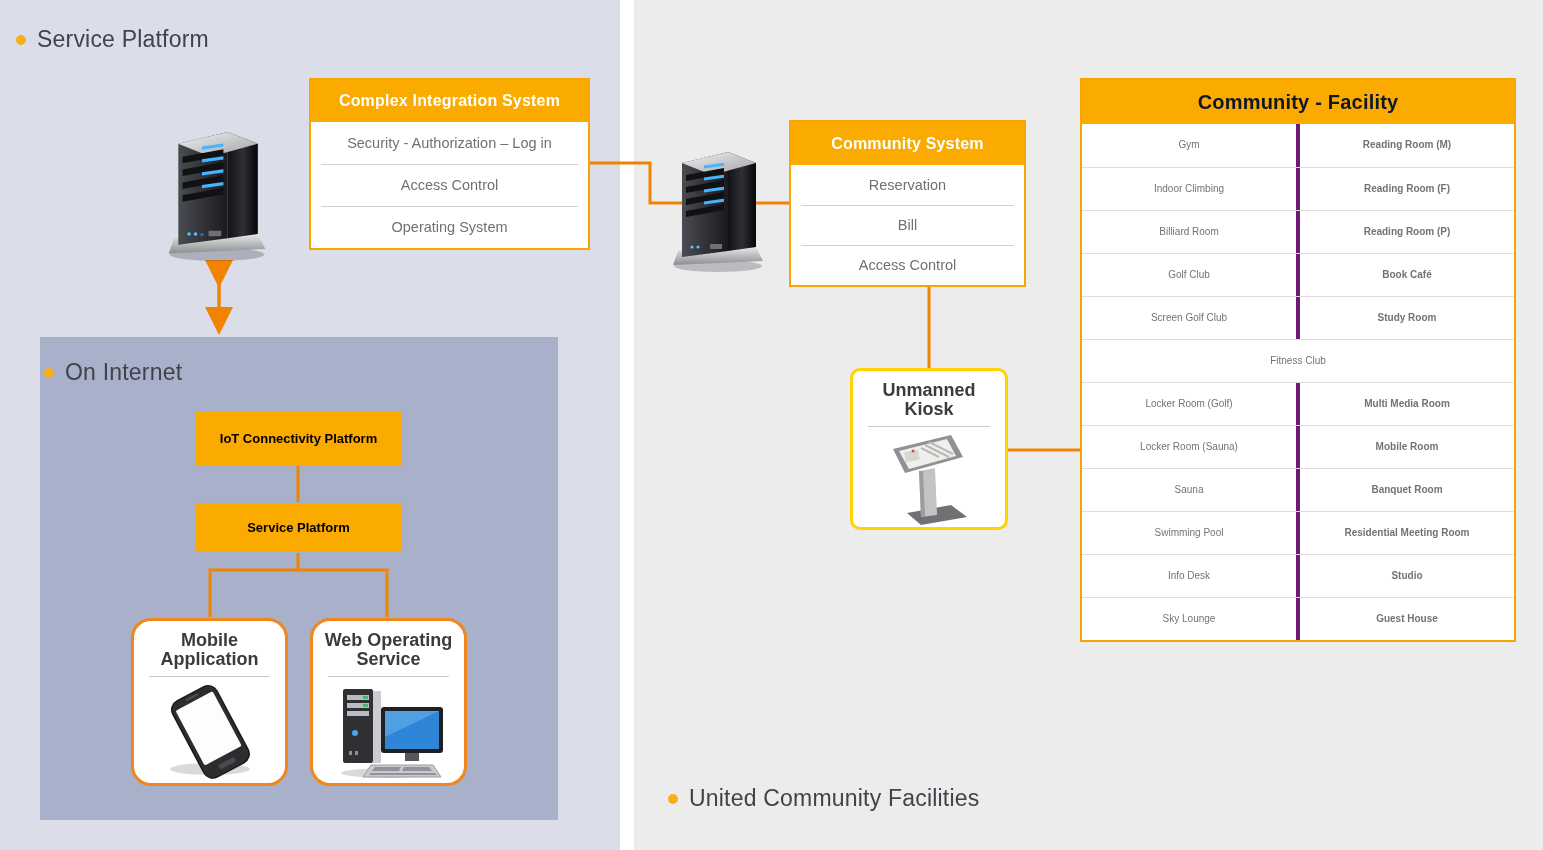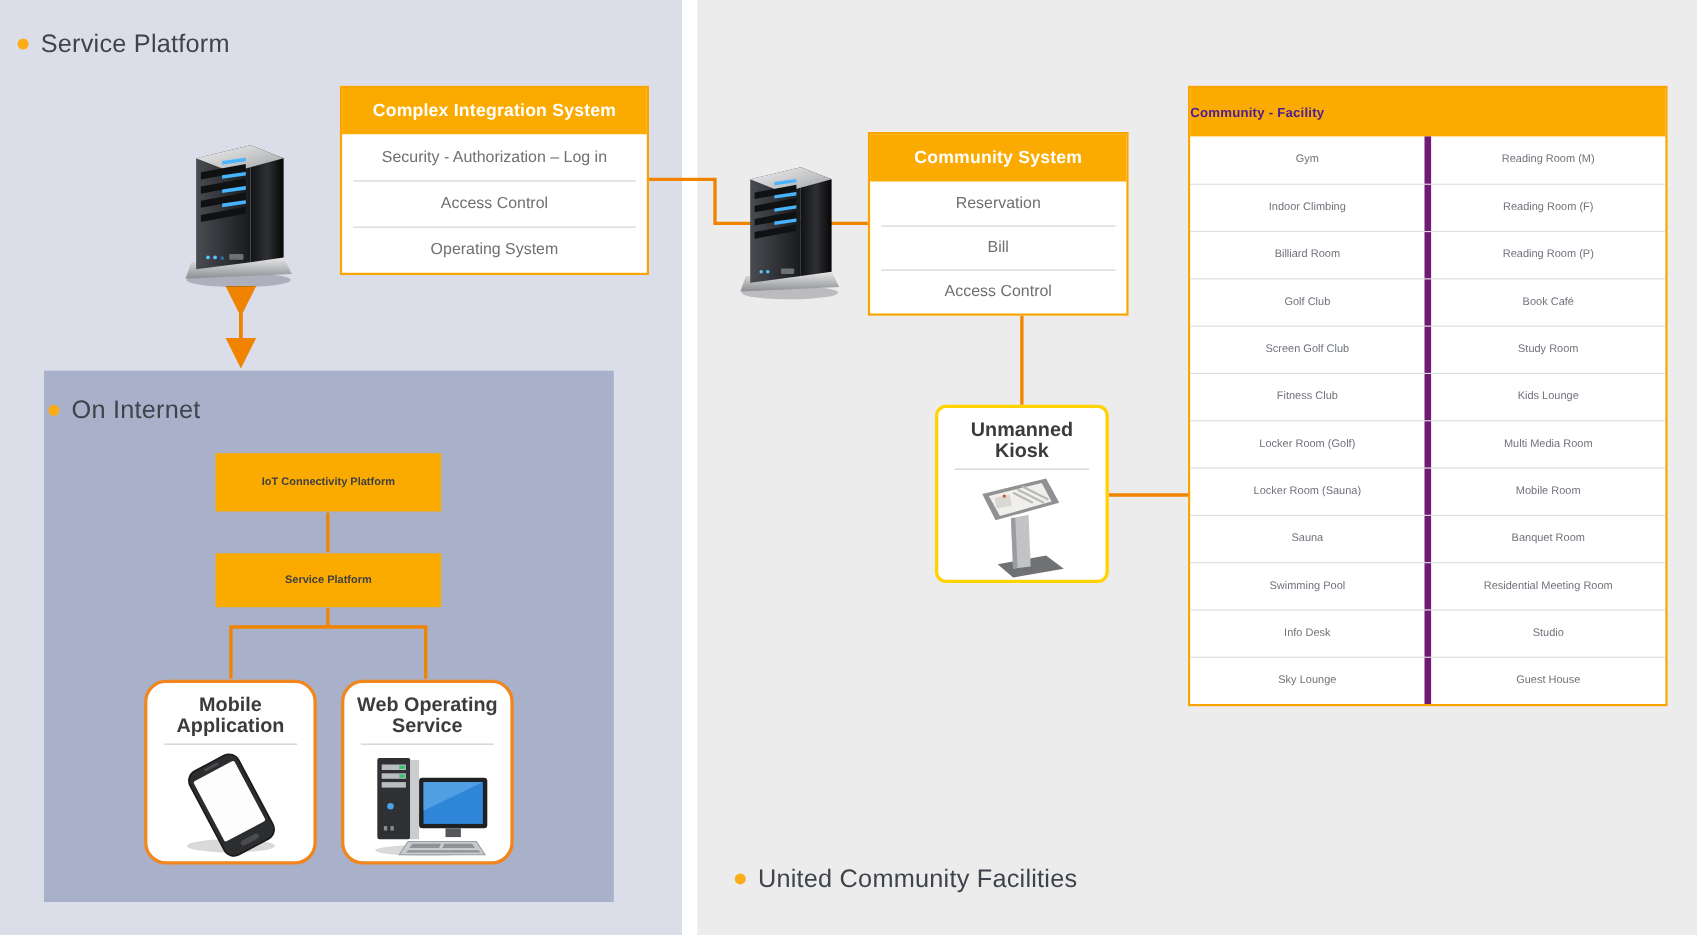--- a/index.html
+++ b/index.html
@@ -24,48 +24,48 @@
 
   .complex-box { left:309px; top:78px; width:281px; }
   .complex-box .sys-hdr { height:42px; line-height:42px; }
   .complex-box .sys-row { height:42px; line-height:42px; }
 
   .community-box { left:789px; top:120px; width:237px; }
   .community-box .sys-hdr { height:43px; line-height:43px; }
   .community-box .sys-row { height:40px; line-height:40px; }
 
   
-  .orange-box { position:absolute; background:#FBAB00; color:#404040; font-weight:700;
-                font-size:10px; display:flex; align-items:center; justify-content:center;
+  .orange-box { position:absolute; background:#FBAB00; color:#000000; font-weight:700;
+                font-size:13px; display:flex; align-items:center; justify-content:center;
                 text-align:center; line-height:19px; padding:0 12px; }
   .iot-box     { left:196px; top:412px; width:205px; height:53px; }
   .svc-box     { left:196px; top:503px; width:205px; height:49px; }
 
   
   .device-box { position:absolute; width:157px; height:168px; background:#fff;
                 border:3px solid #F0861D; border-radius:20px; }
   .kiosk-box  { position:absolute; left:850px; top:368px; width:158px; height:162px;
                 background:#fff; border:3px solid #FFD200; border-radius:10px; }
   .card-title { margin-top:10px; text-align:center; font-weight:700; font-size:18px;
                 color:#3B3B3B; line-height:19px; padding:0 10px; }
   .card-div   { height:1px; background:#C9C9C9; margin:7px 15px 4px; }
   .card-icon  { display:flex; justify-content:center; align-items:center; }
 
   .mobile-box { left:131px; top:618px; }
   .web-box    { left:310px; top:618px; }
 
   
   .facility { position:absolute; left:1080px; top:78px; width:436px; background:#fff;
               border:2px solid #F9A402; }
-  .facility-hdr { height:44px; line-height:44px; background:#FBAB00; color:#4c1d95;
-              font-weight:700; font-size:12px; letter-spacing:.2px; }
+  .facility-hdr { height:44px; line-height:44px; background:#FBAB00; color:#0f172a;
+              font-weight:700; font-size:20px; text-align:center; letter-spacing:.2px; }
   .f-row { display:flex; height:43px; }
   .f-row + .f-row { border-top:1px solid #DDDDDD; }
   .f-cell { flex:1; text-align:center; line-height:42px; font-size:10px; color:#6F737A; }
-  .f-cell + .f-cell { border-left:6px solid #701a75; }
+  .f-cell + .f-cell { border-left:4px solid #701a75;font-weight:bold; }
 
   .overlay { position:absolute; left:0; top:0; pointer-events:none; }
   .icon-abs { position:absolute; }
 </style>
 </head>
 <body>
 
 <div class="canvas">
 
   <div class="left-panel">
@@ -276,21 +276,20 @@
         <div class="f-row">
           <div class="f-cell">Golf Club</div>
           <div class="f-cell">Book Café</div>
         </div>
         <div class="f-row">
           <div class="f-cell">Screen Golf Club</div>
           <div class="f-cell">Study Room</div>
         </div>
         <div class="f-row">
           <div class="f-cell">Fitness Club</div>
-          <div class="f-cell">Kids Lounge</div>
         </div>
         <div class="f-row">
           <div class="f-cell">Locker Room (Golf)</div>
           <div class="f-cell">Multi Media Room</div>
         </div>
         <div class="f-row">
           <div class="f-cell">Locker Room (Sauna)</div>
           <div class="f-cell">Mobile Room</div>
         </div>
         <div class="f-row">

